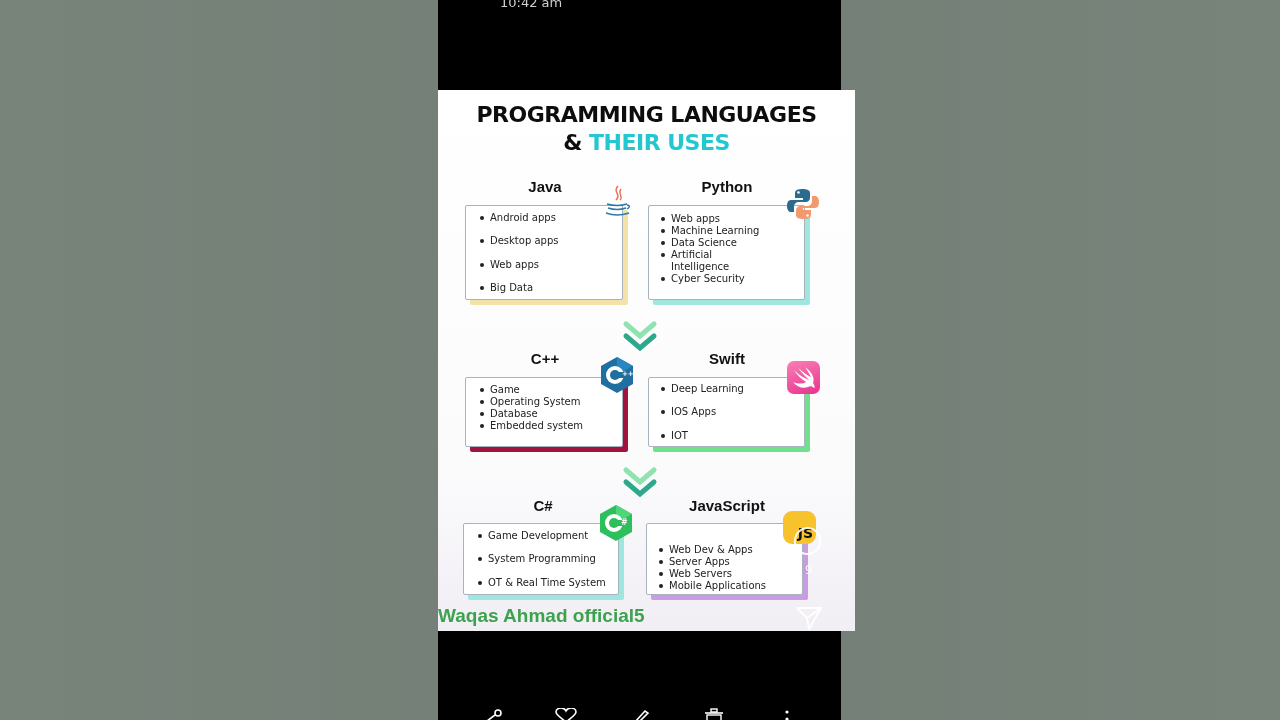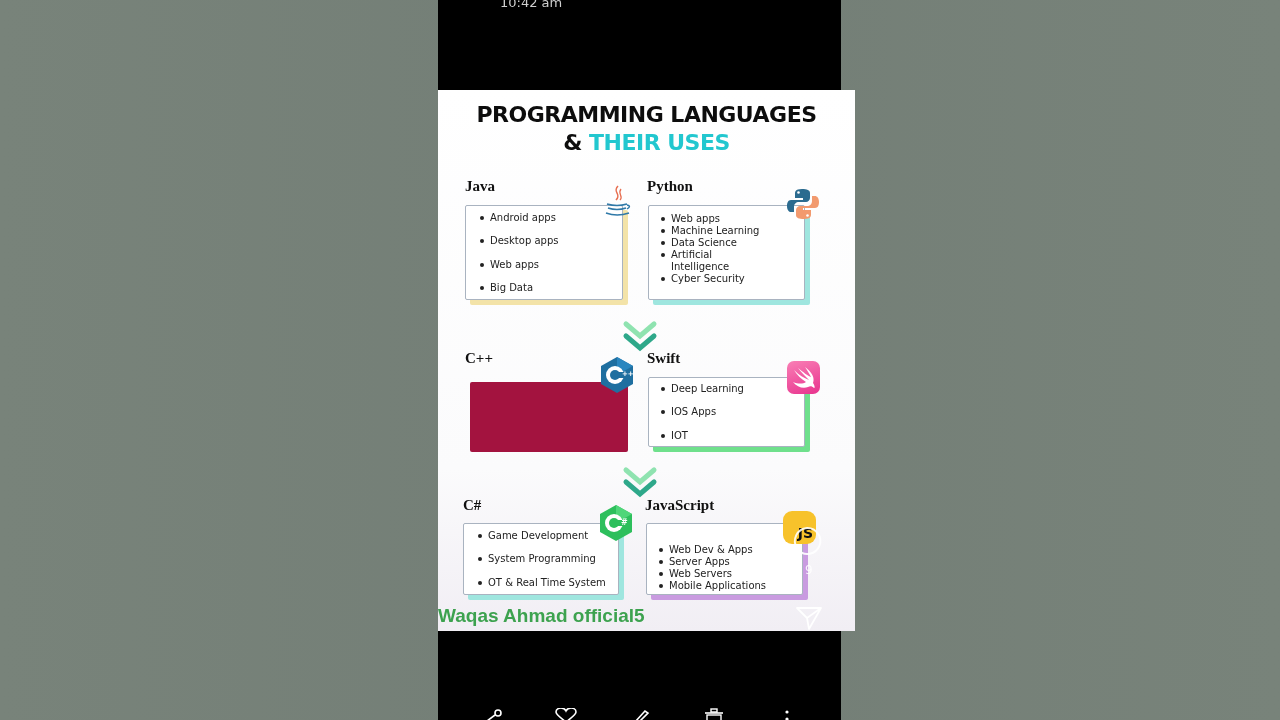--- a/index.html
+++ b/index.html
@@ -26,22 +26,22 @@
     color:#0d0d0d; letter-spacing:-0.5px;
   }
   .title2 {
     position:absolute; top:40px; left:0; width:100%; text-align:center;
     font-family:"DejaVu Sans", sans-serif; font-weight:bold; font-size:22px; letter-spacing:-0.5px;
   }
   .title2 .amp { color:#0d0d0d; }
   .title2 .accent { color:#22c7cf; }
 
   .lang-title {
-    position:absolute; font-family:Liberation Serif, serif; font-weight:bold;
-    font-size:15px; color:#111; width:160px;
+    position:absolute; font-family:Liberation Sans, sans-serif; font-weight:bold;
+    font-size:15px; color:#111; text-align:center; width:160px;
   }
   .card {
     position:absolute; background:#fff; border:1px solid #a9b3c0; border-radius:2px;
     font-family:"DejaVu Sans", sans-serif; font-size:10px; color:#222;
   }
   .card-shadow { position:absolute; border-radius:2px; }
   .card ul { list-style:none; margin:0; padding:0; }
   .card li { position:relative; padding-left:12px; line-height:12px; }
   .card li::before {
     content:""; position:absolute; left:2px; top:4px; width:4px; height:4px; border-radius:50%; background:#222;
@@ -113,20 +113,28 @@
       <circle cx="21.5" cy="28.5" r="1.3" fill="#fff"></circle>
     </svg>
 
     <svg class="chev" style="left:182px;top:230px;" viewBox="0 0 40 36">
       <path d="M6 4 L20 16 L34 4" stroke="#8fe3b0" stroke-width="5" fill="none" stroke-linecap="round"></path>
       <path d="M6 16 L20 28 L34 16" stroke="#2ea88a" stroke-width="5" fill="none" stroke-linecap="round"></path>
     </svg>
 
     <div class="lang-title" style="left:27px;top:260px;">C++</div>
     <div class="card-shadow" style="left:32px;top:292px;width:158px;height:70px;background:#a3133f;"></div>
+    <div class="card tight" style="left:27px;top:287px;width:158px;height:70px;padding:6px 0 0 12px;box-sizing:border-box;">
+      <ul>
+        <li>Game</li>
+        <li>Operating System</li>
+        <li>Database</li>
+        <li>Embedded system</li>
+      </ul>
+    </div>
     <svg class="icon" style="left:162px;top:266px;" width="34" height="38" viewBox="0 0 34 38">
       <polygon points="17,1 33,10 33,28 17,37 1,28 1,10" fill="#1f6fa0"></polygon>
       <polygon points="17,1 33,10 17,19" fill="#2a86bf"></polygon>
       <circle cx="15" cy="19" r="9" fill="#fff"></circle>
       <circle cx="15" cy="19" r="5" fill="#1f6fa0"></circle>
       <rect x="15" y="16" width="10" height="6" fill="#1f6fa0"></rect>
       <text x="22" y="20" font-size="7" fill="#fff" font-family="DejaVu Sans, sans-serif" font-weight="bold">++</text>
     </svg>
 
     <div class="lang-title" style="left:209px;top:260px;">Swift</div>

